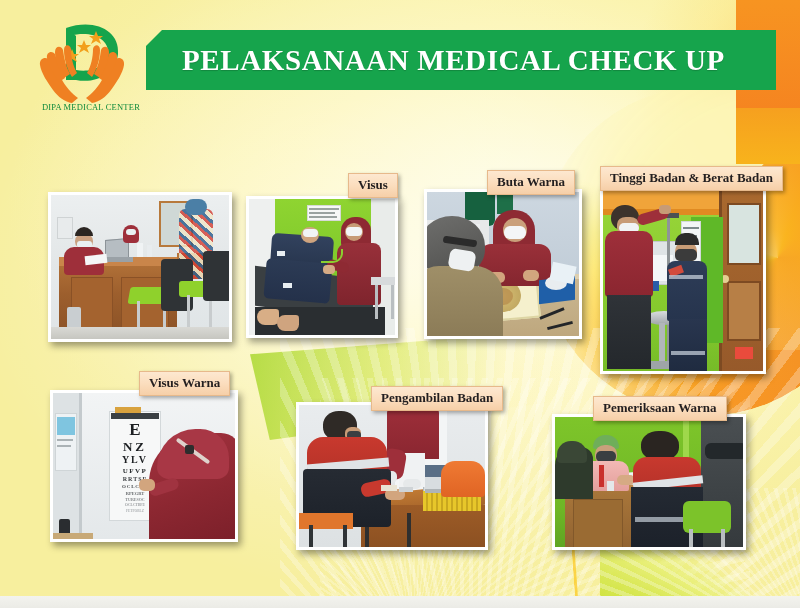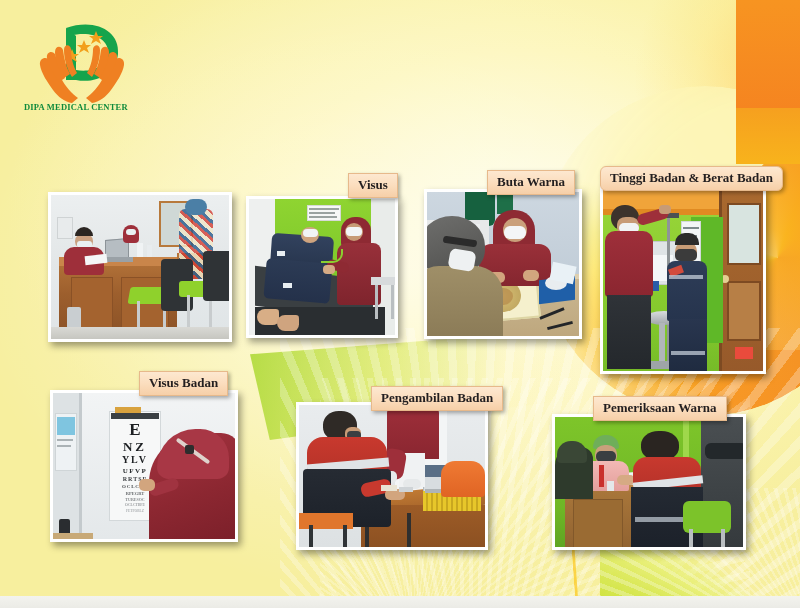--- a/index.html
+++ b/index.html
@@ -226,25 +226,28 @@
       </g>
 
       <g fill="#ef8022" transform="translate(116,0) scale(-1,1)">
         <path d="M26 46 C22 42, 15 44, 16 51 C17 59, 24 69, 29 76 C34 83, 41 88, 48 89 L54 84
                  C48 80, 41 72, 37 64 C34 58, 30 50, 26 46 Z"></path>
         <path d="M31 40 C28 36, 22 38, 23 44 C24 51, 30 61, 35 68 L41 64 C37 58, 34 50, 31 40 Z"></path>
         <path d="M39 36 C37 31, 31 32, 31 38 C31 46, 35 56, 40 64 L46 60 C42 53, 40 44, 39 36 Z"></path>
         <path d="M47 35 C46 30, 40 30, 40 36 C40 45, 43 55, 48 63 L53 59 C49 52, 47 43, 47 35 Z"></path>
       </g>
     </svg>
-    <div style="position:absolute; left:0; top:88px; width:116px; text-align:left;
-                font-family:'Liberation Serif',serif; font-weight:700; font-size:8.5px;
+    <div style="position:absolute; left:0; top:88px; width:116px; text-align:right;
+                font-family:'Liberation Serif',serif; font-weight:400; font-size:8.5px;
                 letter-spacing:.2px; color:#0f8a3c;">DIPA MEDICAL CENTER</div>
   </div>
 
+  <div class="title-banner">
+    <div class="title-text">PELAKSANAAN MEDICAL CHECK UP</div>
+  </div>
 
   <div class="photo" style="left:48px; top:192px; width:184px; height:150px;">
     <div class="inner">
       <div class="wall-white"></div>
       <div class="obj" style="left:0; top:0; width:100%; height:52%; background:linear-gradient(180deg,#eceff0,#e2e6e7);"></div>
 
       <div class="obj" style="left:108px; top:6px; width:34px; height:46px; background:#cfd8d6; border:2px solid #b7793c;"></div>
 
       <div class="obj" style="left:6px; top:22px; width:16px; height:22px; background:#e8ebec; border:1px solid #cfd3d4;"></div>
 
@@ -413,21 +416,21 @@
       <div class="obj" style="left:72px; top:52px; width:22px; height:22px; border-radius:46%; background:#c79b76;"></div>
       <div class="obj" style="left:72px; top:44px; width:24px; height:12px; border-radius:10px 10px 0 0; background:#2b2b2b;"></div>
       <div class="obj" style="left:72px; top:60px; width:22px; height:12px; border-radius:5px; background:#3b3b3b;"></div>
       <div class="obj" style="left:64px; top:72px; width:40px; height:60px; border-radius:8px 8px 2px 2px; background:linear-gradient(180deg,#2e3d58,#26344d);"></div>
       <div class="obj" style="left:66px; top:78px; width:14px; height:8px; background:#d24b3c; transform:rotate(-20deg);"></div>
       <div class="obj" style="left:66px; top:86px; width:34px; height:4px; background:#b9c3cf; opacity:.8;"></div>
       <div class="obj" style="left:66px; top:130px; width:38px; height:52px; background:linear-gradient(180deg,#29364f,#1f2b40);"></div>
       <div class="obj" style="left:68px; top:162px; width:34px; height:4px; background:#c2cbd6; opacity:.75;"></div>
     </div>
   </div>
-  <div class="caption" style="left:600px; top:166px;border-radius:6px;">Tinggi Badan &amp; Berat Badan</div>
+  <div class="caption" style="left:600px; top:166px;">Tinggi Badan &amp; Berat Badan</div>
 
   <div class="photo" style="left:50px; top:390px; width:188px; height:152px;">
     <div class="inner">
       <div class="wall-white" style="background:linear-gradient(180deg,#f2f4f5 0%, #e4e8ea 100%);"></div>
       <div class="obj" style="left:0; top:0; width:26px; height:100%; background:#dde2e4;"></div>
       <div class="obj" style="left:26px; top:0; width:3px; height:100%; background:#c4cacd;"></div>
 
       <div class="obj" style="left:2px; top:20px; width:22px; height:58px; background:#eef2f4; border:1px solid #cfd5d7;"></div>
       <div class="obj" style="left:4px; top:24px; width:18px; height:18px; background:#7fc5e0;"></div>
       <div class="obj" style="left:4px; top:46px; width:16px; height:2px; background:#aab2b5;"></div>
@@ -453,21 +456,21 @@
       <div class="obj" style="left:96px; top:88px; width:30px; height:12px; border-radius:6px; background:#a03340; transform:rotate(-18deg);"></div>
       <div class="obj" style="left:86px; top:86px; width:16px; height:12px; border-radius:5px; background:#d2a57e;"></div>
 
       <div class="obj" style="left:120px; top:56px; width:40px; height:4px; background:#dfd2cc; border-radius:2px; transform:rotate(36deg);"></div>
       <div class="obj" style="left:132px; top:52px; width:9px; height:9px; border-radius:2px; background:#2d2d2d;"></div>
 
       <div class="obj" style="left:6px; top:126px; width:11px; height:20px; background:#2a2d30; border-radius:2px;"></div>
       <div class="obj" style="left:0; top:140px; width:40px; height:12px; background:#c8a977;"></div>
     </div>
   </div>
-  <div class="caption" style="left:139px; top:371px;">Visus Badan</div>
+  <div class="caption" style="left:139px; top:371px;">Visus Warna</div>
 
   <div class="photo" style="left:296px; top:402px; width:192px; height:148px;">
     <div class="inner">
       <div class="wall-white" style="background:linear-gradient(180deg,#e9ecee 0%, #dde1e3 100%);"></div>
       <div class="obj" style="left:96px; top:0; width:52px; height:98px; background:#f3f5f6;"></div>
 
       <div class="obj" style="left:62px; top:84px; width:130px; height:22px; background:linear-gradient(180deg,#c07a33,#a5632a); transform:skewY(-6deg);"></div>
       <div class="obj" style="left:62px; top:100px; width:130px; height:48px; background:linear-gradient(180deg,#9d5c27,#8a4f21);"></div>
       <div class="obj" style="left:66px; top:106px; width:4px; height:42px; background:#2f2f2f;"></div>
       <div class="obj" style="left:108px; top:108px; width:4px; height:40px; background:#2f2f2f;"></div>

